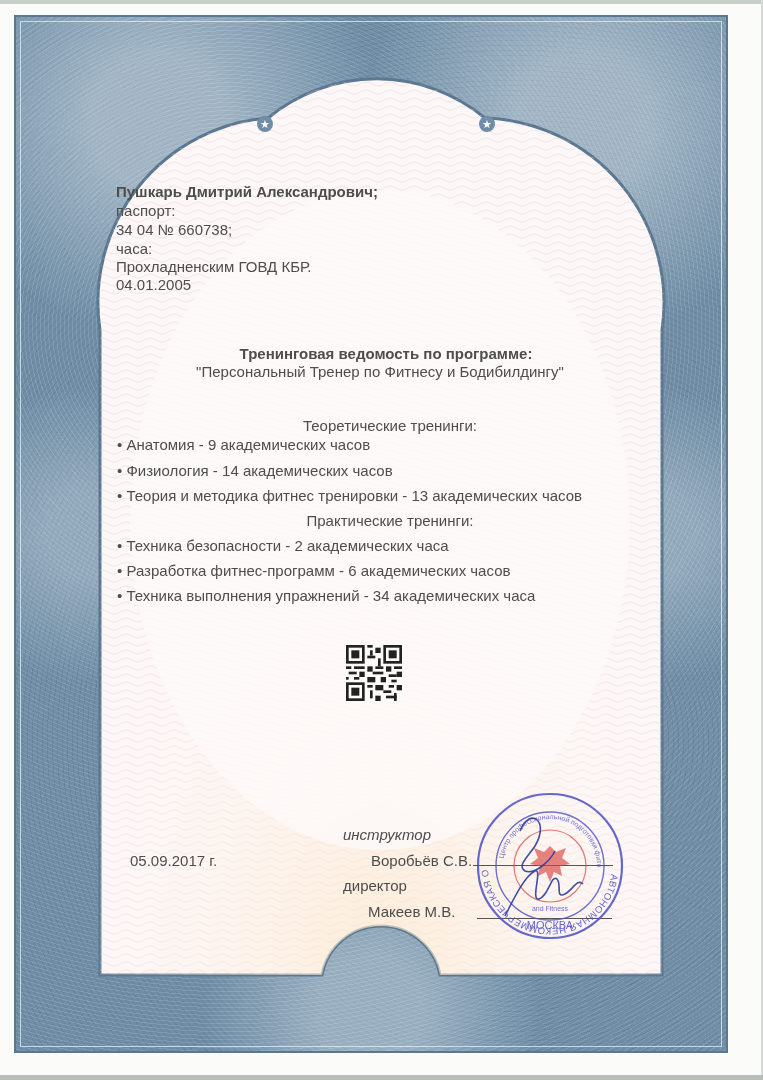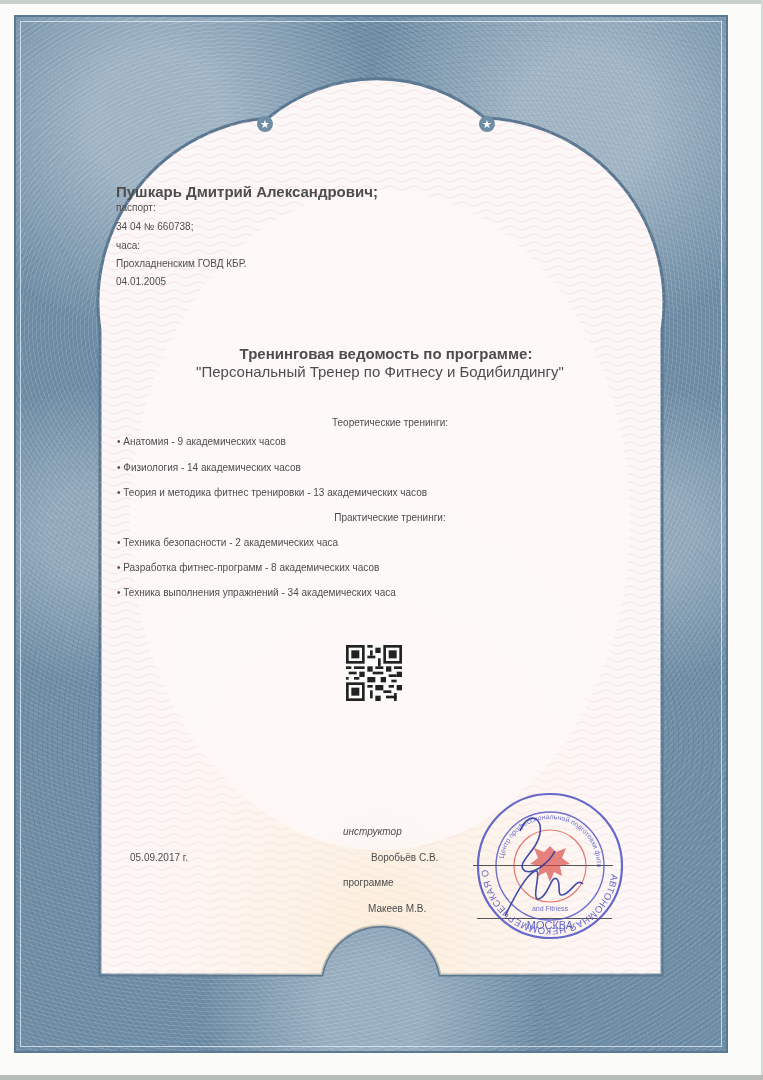--- a/index.html
+++ b/index.html
@@ -14,21 +14,21 @@
       radial-gradient(circle at 80% 10%, rgba(255,255,255,.35) 0 6%, transparent 20%),
       radial-gradient(circle at 10% 50%, rgba(255,255,255,.25) 0 5%, transparent 18%),
       radial-gradient(circle at 90% 50%, rgba(255,255,255,.25) 0 5%, transparent 18%),
       radial-gradient(circle at 50% 96%, rgba(255,255,255,.3) 0 5%, transparent 16%),
       repeating-radial-gradient(circle at 30% 30%, rgba(255,255,255,.12) 0 1px, transparent 1px 4px),
       repeating-radial-gradient(circle at 70% 70%, rgba(30,60,90,.12) 0 1px, transparent 1px 5px);
     border:2px solid #5a7891;box-sizing:border-box;}
   .frame-inner-line{position:absolute;left:4px;top:4px;right:4px;bottom:4px;border:1px solid rgba(220,235,245,.8);}
   .content{position:absolute;left:0;top:0;width:763px;height:821px;margin-top:16px;}
 
-  .t{position:absolute;white-space:nowrap;font-size:10px;color:#4d4d4d;}
+  .t{position:absolute;white-space:nowrap;font-size:15px;color:#4d4d4d;}
   .bold{font-weight:bold;}
   .center{transform:translateX(-50%);}
   .qr{position:absolute;left:346px;top:629px;width:56px;height:56px;}
   .stamp{position:absolute;left:475px;top:775px;width:150px;height:150px;}
   .sigline{position:absolute;height:1px;background:#555;}
 </style>
 </head>
 <body>
 
 <div class="edge-top"></div>
@@ -83,21 +83,21 @@
   <div class="t bold center" style="left:386px;top:329px;font-size:15px;">Тренинговая ведомость по программе:</div>
   <div class="t center" style="left:380px;top:347px;font-size:15px;">"Персональный Тренер по Фитнесу и Бодибилдингу"</div>
 
   <div class="t center" style="left:390px;top:401px;">Теоретические тренинги:</div>
   <div class="t" style="left:117px;top:420px;">• Анатомия - 9 академических часов</div>
   <div class="t" style="left:117px;top:446px;">•  Физиология - 14 академических часов</div>
   <div class="t" style="left:117px;top:471px;">• Теория и методика фитнес тренировки - 13 академических часов</div>
 
   <div class="t center" style="left:390px;top:496px;">Практические тренинги:</div>
   <div class="t" style="left:117px;top:521px;">• Техника безопасности - 2 академических часа</div>
-  <div class="t" style="left:117px;top:546px;">•  Разработка фитнес-программ - 8 академических часов</div>
+  <div class="t" style="left:117px;top:546px;">•  Разработка фитнес-программ - 6 академических часов</div>
   <div class="t" style="left:117px;top:571px;">• Техника выполнения упражнений - 34 академических часа</div>
 
   <svg class="qr" viewBox="0 0 21 21">
     <rect width="21" height="21" fill="#fdfafa"></rect>
     <g fill="#222">
       <rect x="0" y="0" width="7" height="7"></rect>
         <rect x="1" y="1" width="5" height="5" fill="#fdfafa"></rect>
         <rect x="2" y="2" width="3" height="3"></rect>
       <rect x="14" y="0" width="7" height="7"></rect>
         <rect x="15" y="1" width="5" height="5" fill="#fdfafa"></rect>
@@ -134,21 +134,21 @@
         <rect x="14" y="17" width="3" height="1"></rect>
       <rect x="11" y="19" width="2" height="2"></rect>
         <rect x="15" y="19" width="4" height="1"></rect>
         <rect x="18" y="18" width="1" height="3"></rect>
     </g>
   </svg>
 
   <div class="t" style="left:343px;top:810px;font-style:italic;">инструктор</div>
   <div class="t" style="left:371px;top:836px;">Воробьёв С.В.</div>
   <div class="sigline" style="left:473px;top:849px;width:140px;"></div>
-  <div class="t" style="left:343px;top:861px;">программе</div>
+  <div class="t" style="left:343px;top:861px;">директор</div>
   <div class="t" style="left:130px;top:836px;">05.09.2017 г.</div>
   <div class="t" style="left:368px;top:887px;">Макеев М.В.</div>
   <div class="sigline" style="left:477px;top:902px;width:135px;"></div>
 
   <svg class="stamp" viewBox="0 0 150 150">
     <defs>
       <path id="outerArc" d="M75 75 m-62 0 a62 62 0 1 1 124 0 a62 62 0 1 1 -124 0"></path>
       <path id="innerArc" d="M75 75 m-47 0 a47 47 0 1 1 94 0"></path>
       <path id="bottomArc" d="M20 85 a55 55 0 0 0 110 0"></path>
     </defs>

